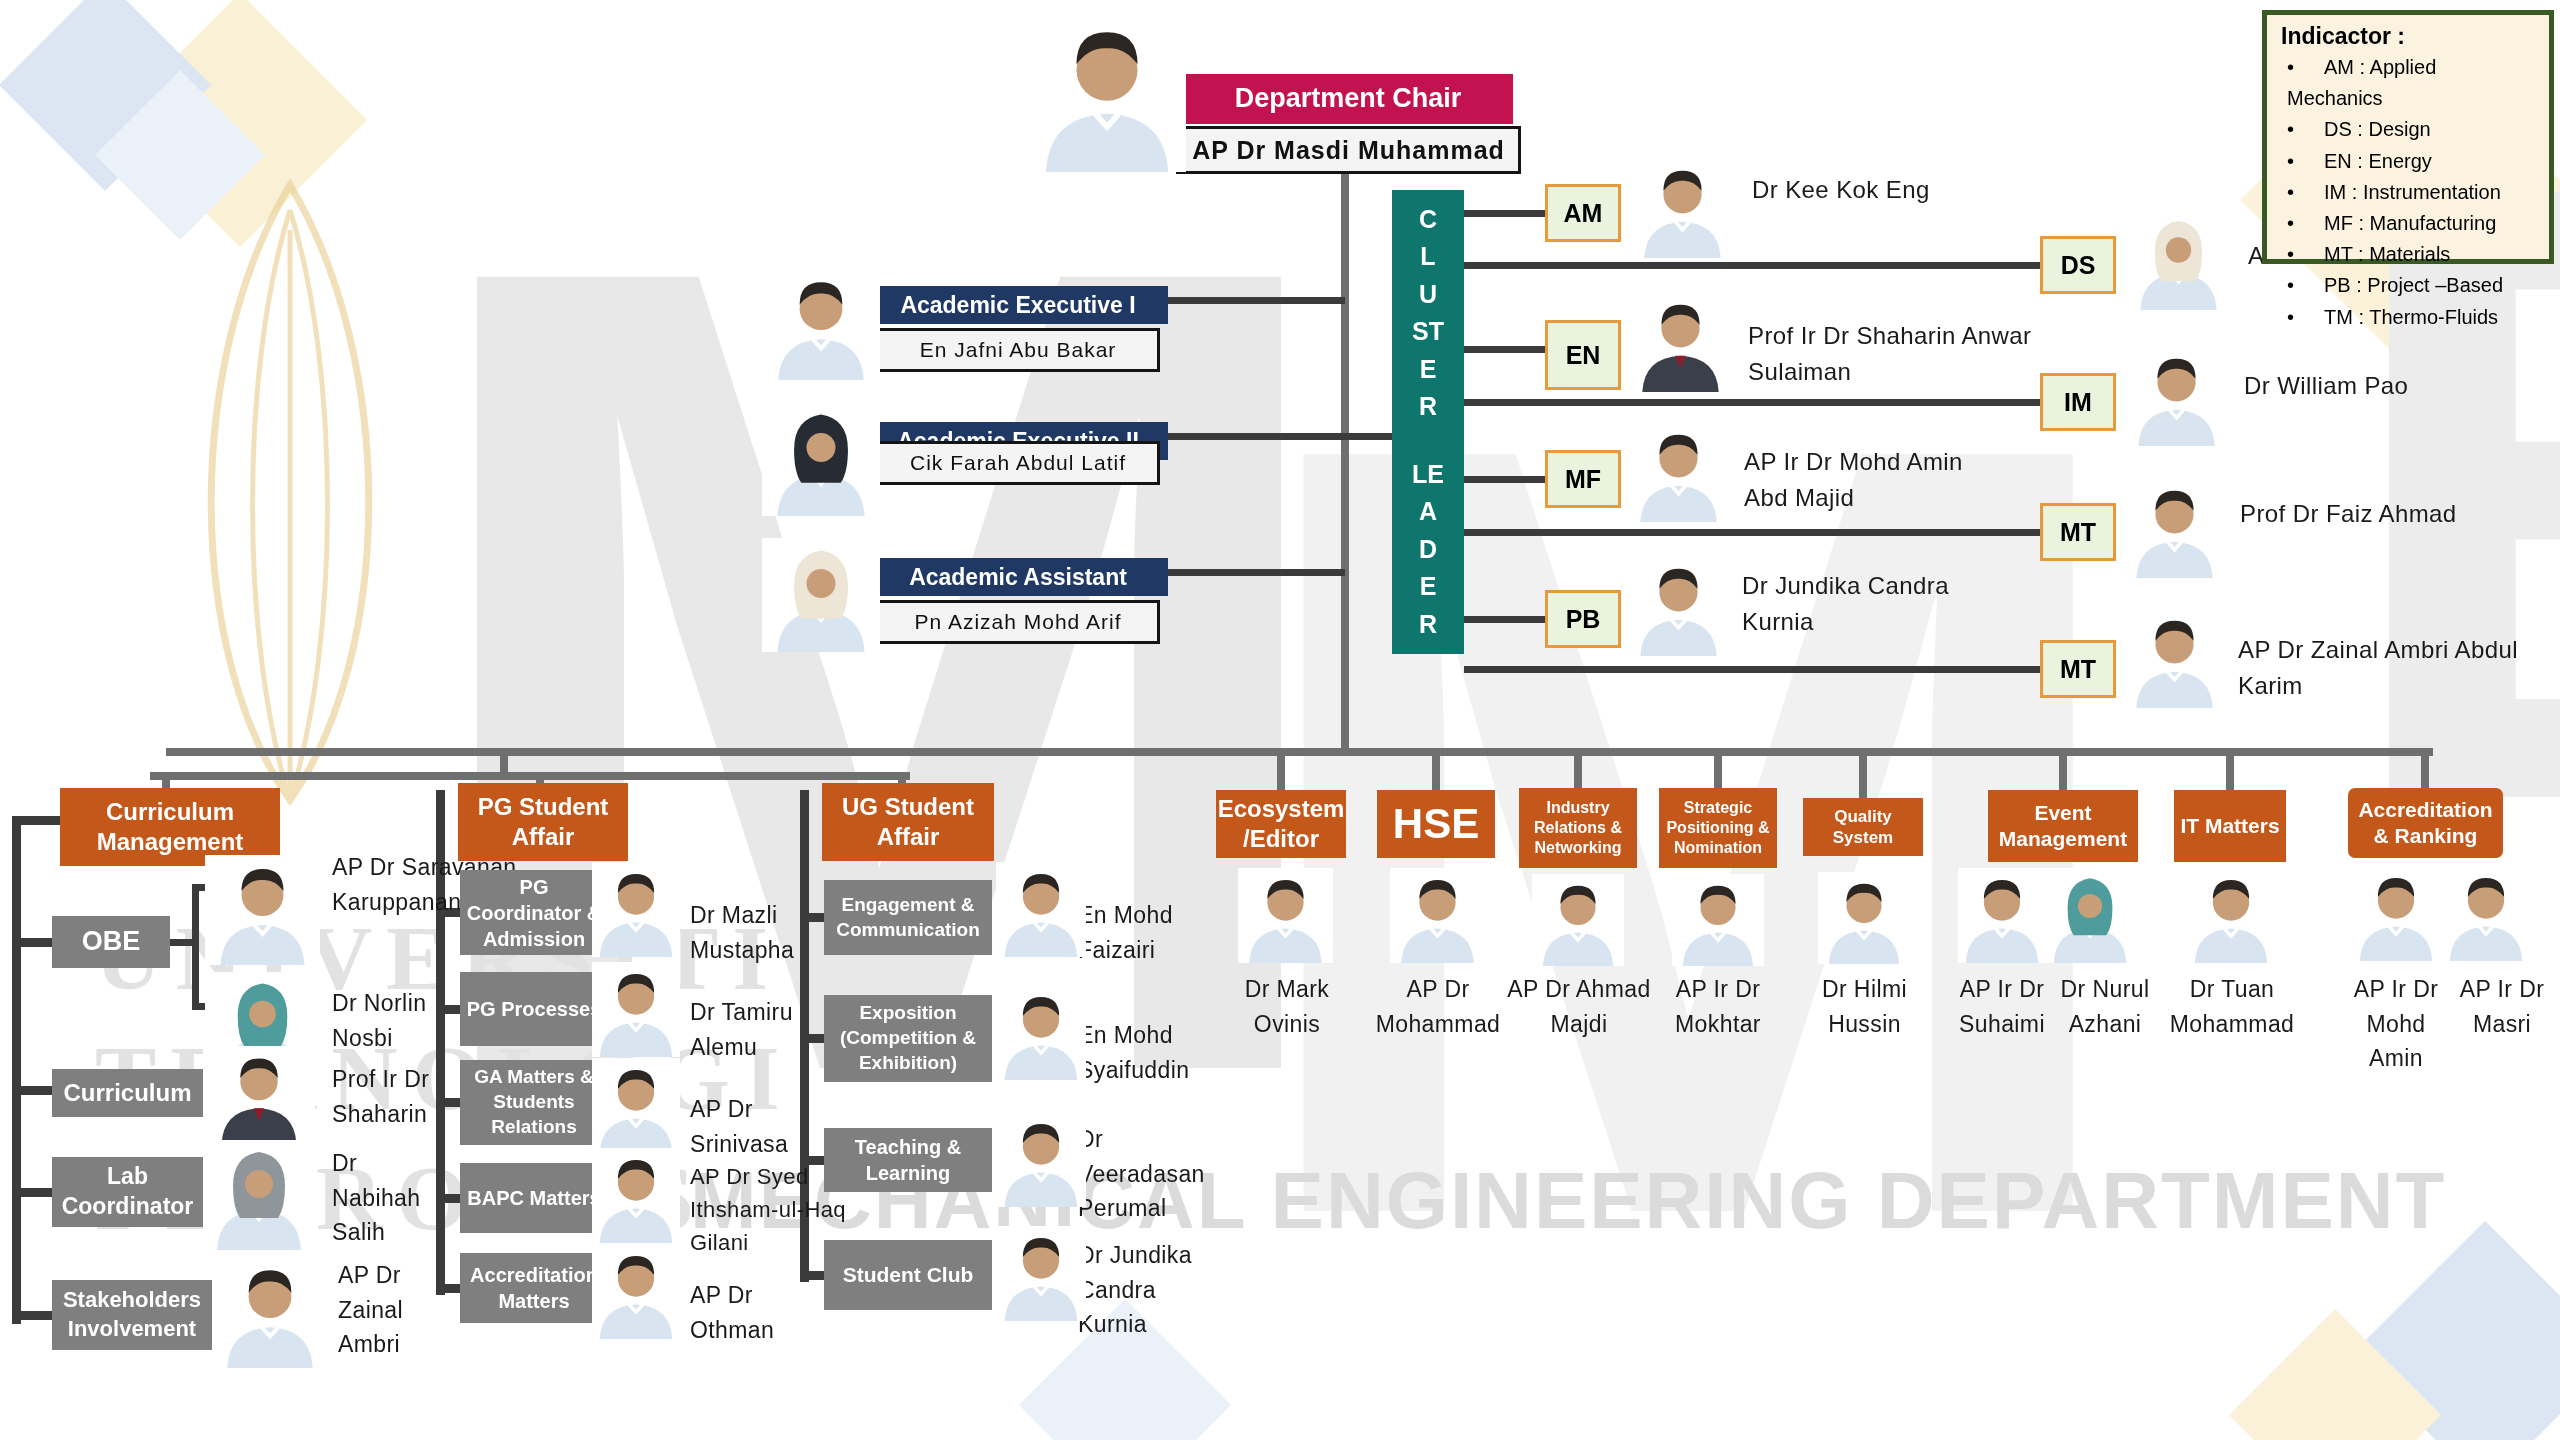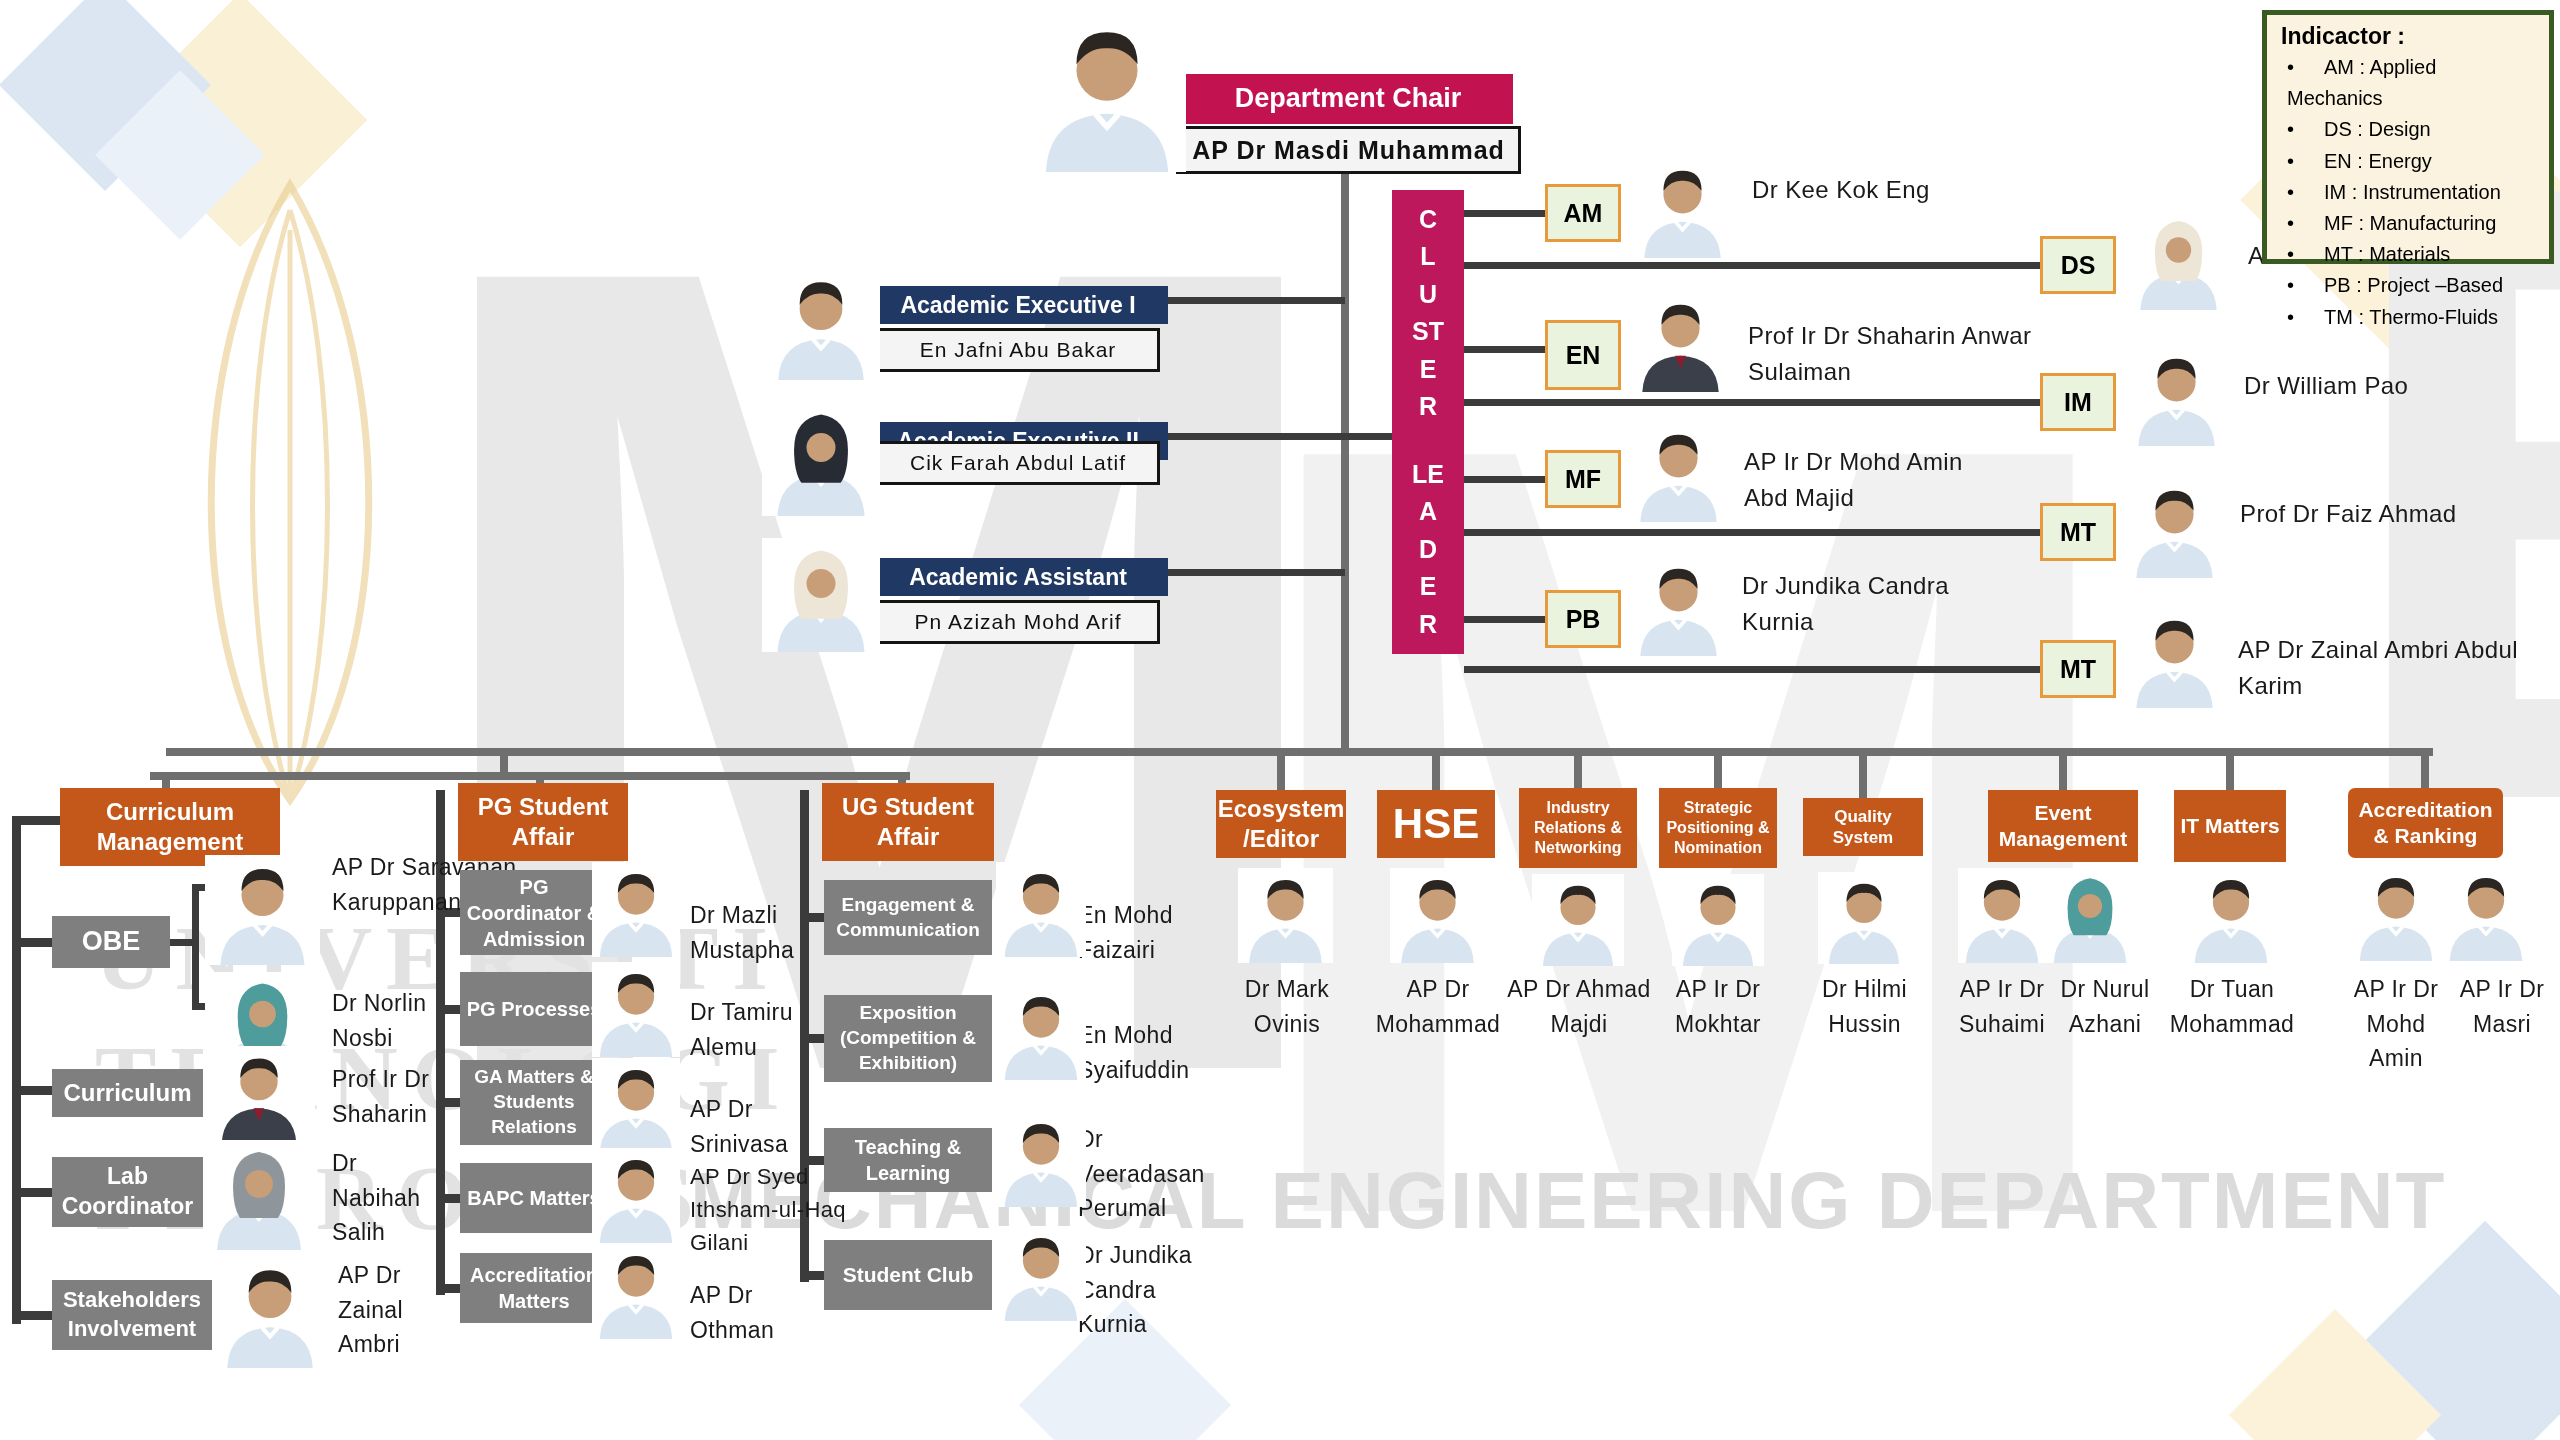--- a/index.html
+++ b/index.html
@@ -21,21 +21,21 @@
        text-align:center;color:#fff;font-weight:bold;line-height:1.25;}
   .hdr-crimson{background:#C21350;}
   .hdr-navy{background:#1F3864;}
   .hdr-orange{background:#C4581A;}
   .namebox{position:absolute;z-index:4;background:#F4F4F4;border:3px solid #141414;box-sizing:border-box;
        display:flex;align-items:center;justify-content:center;text-align:center;color:#111;letter-spacing:1px;}
   .gbox{position:absolute;z-index:4;background:#7F7F7F;color:#fff;font-weight:bold;box-sizing:border-box;
        display:flex;align-items:center;justify-content:center;text-align:center;line-height:1.3;padding:4px;}
   .cbox{position:absolute;z-index:4;background:#EAF3DD;border:3px solid #E79A3C;box-sizing:border-box;
        display:flex;align-items:center;justify-content:center;font-weight:bold;color:#000;font-size:25px;}
-  .teal{position:absolute;z-index:4;background:#be185d;display:flex;flex-direction:column;
+  .teal{position:absolute;z-index:4;background:#0f766e;display:flex;flex-direction:column;
        align-items:center;justify-content:center;gap:30px;}
   .stack{width:32px;word-break:break-all;text-align:center;color:#fff;font-weight:bold;
        font-size:25px;line-height:1.5;}
   .pname{position:absolute;z-index:4;color:#1A1A1A;font-size:24px;line-height:1.5;letter-spacing:0.4px;}
   .pname.center{text-align:center;}
   .legend{position:absolute;z-index:6;background:#FBF3DF;border:5px solid #3A5A24;box-sizing:border-box;
        padding:8px 14px;}
   .legend-title{font-weight:bold;font-size:23px;color:#000;}
   .legend ul{margin:2px 0 0 6px;padding:0;list-style:none;}
   .legend li{font-weight:normal;font-size:20px;line-height:1.56;color:#000;}

